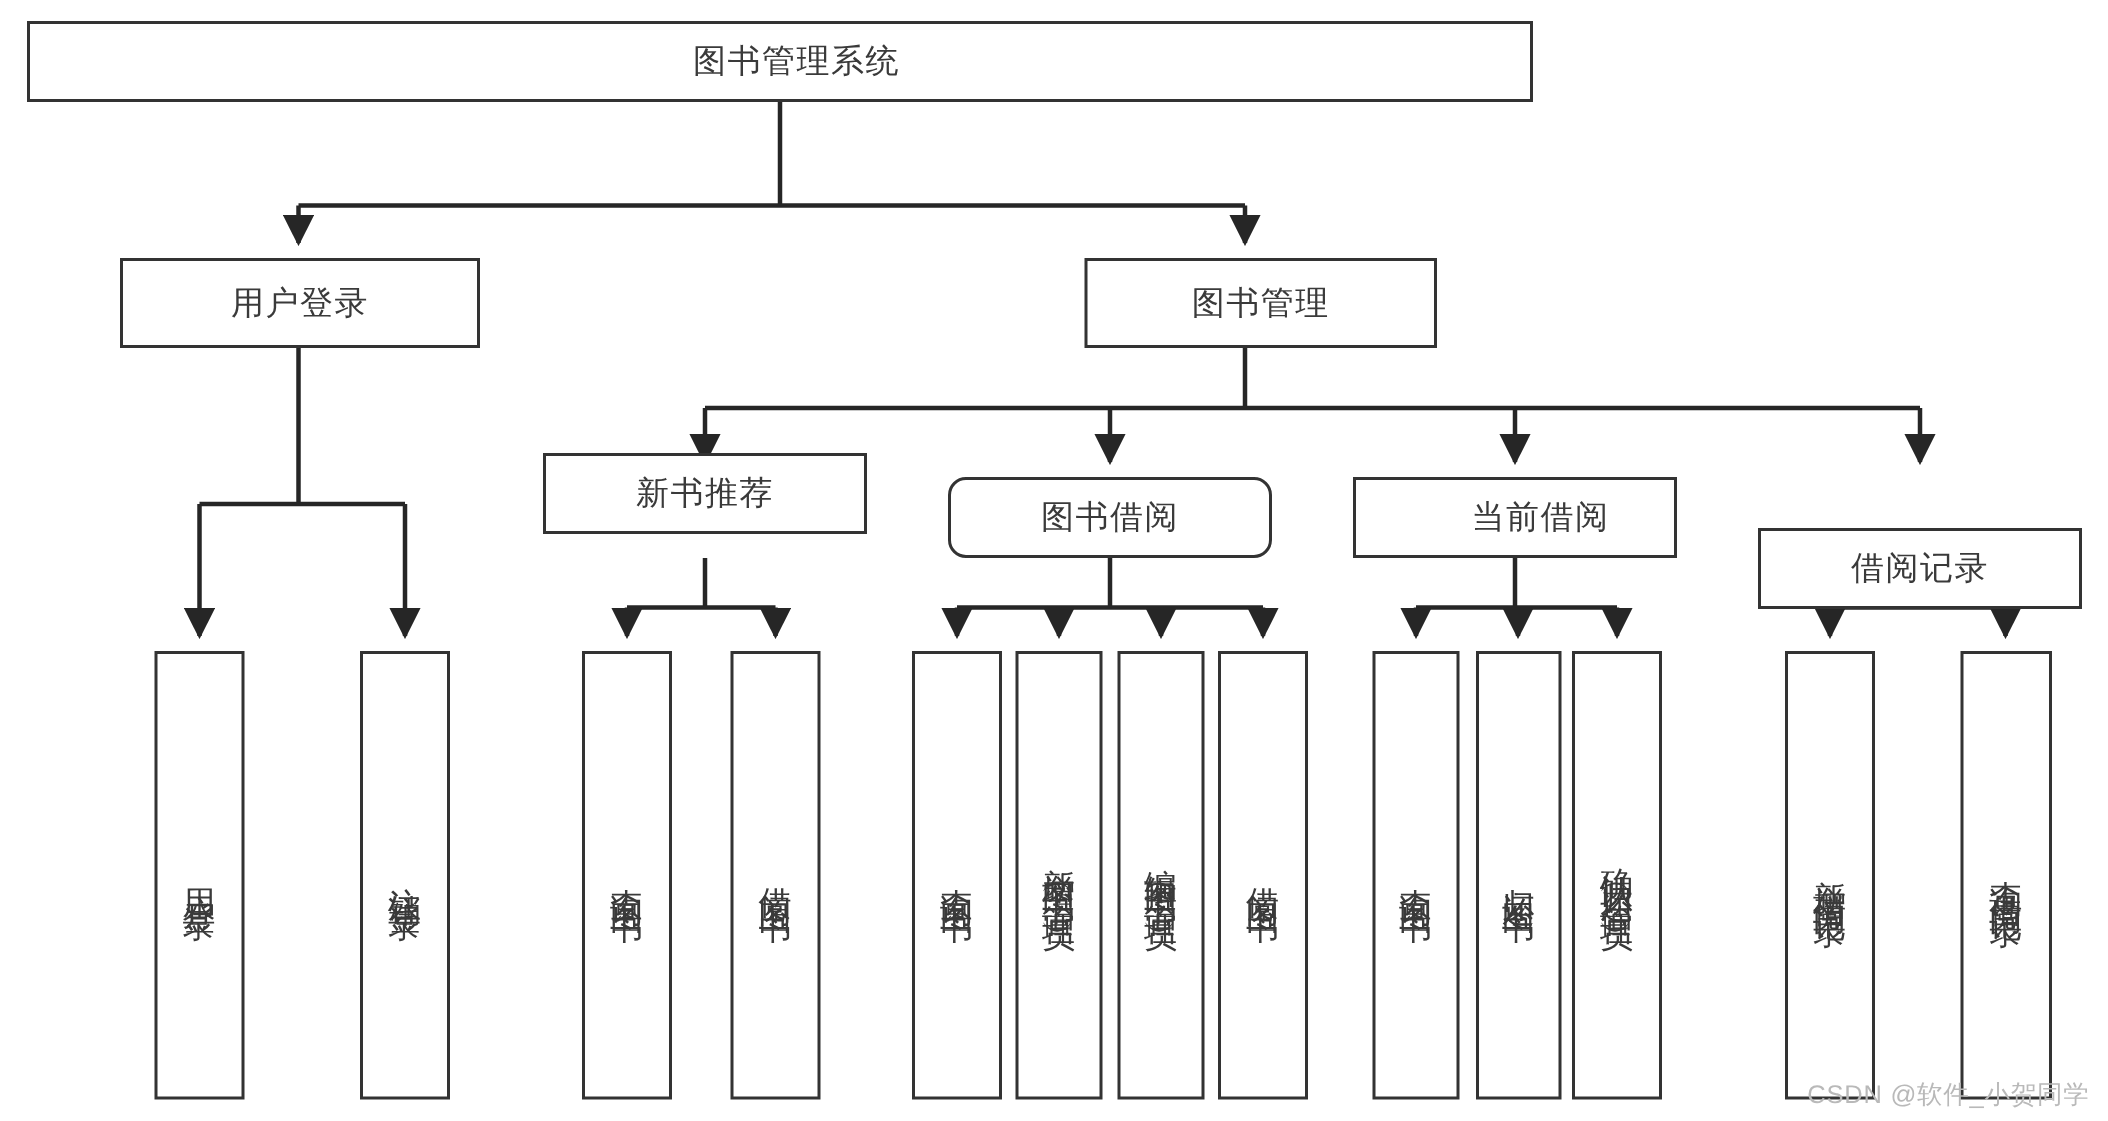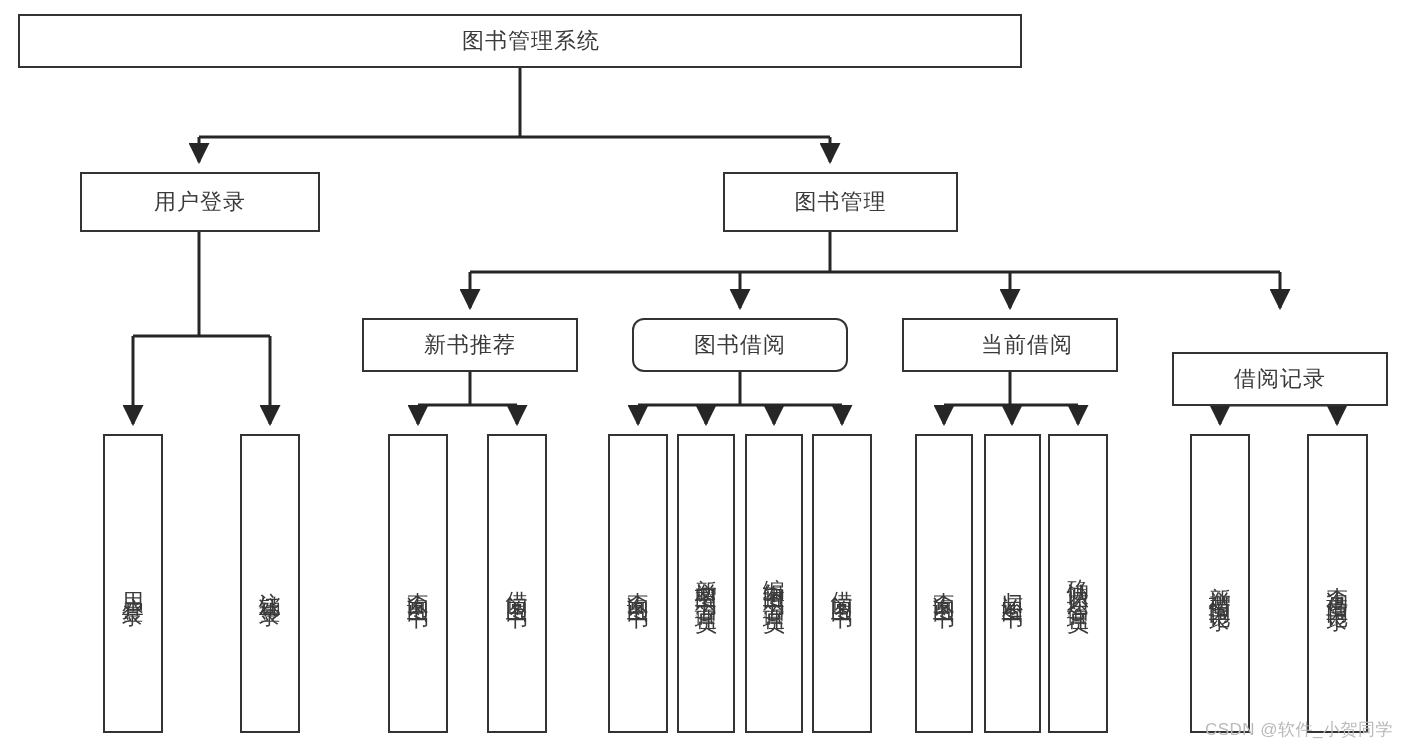--- a/index.html
+++ b/index.html
@@ -123,21 +123,21 @@
     <span class="label">图书管理系统</span>
   </div>
 
   <div class="node horiz" style="left:80px; top:172px; width:240px; height:60px;">
     <span class="label">用户登录</span>
   </div>
   <div class="node horiz" style="left:712px; top:172px; width:235px; height:60px;margin-left:11px;">
     <span class="label">图书管理</span>
   </div>
 
-  <div class="node horiz" style="left:362px; top:318px; width:216px; height:54px;font-family:Liberation Serif, serif;">
+  <div class="node horiz" style="left:362px; top:302px; width:216px; height:54px;font-family:Liberation Serif, serif;">
     <span class="label">新书推荐</span>
   </div>
   <div class="node horiz" style="left:632px; top:318px; width:216px; height:54px;border-radius:12px;">
     <span class="label">图书借阅</span>
   </div>
   <div class="node horiz" style="left:902px; top:318px; width:216px; height:54px;padding-left:34px;">
     <span class="label">当前借阅</span>
   </div>
   <div class="node horiz" style="left:1172px; top:318px; width:216px; height:54px;margin-top:34px;">
     <span class="label">借阅记录</span>

